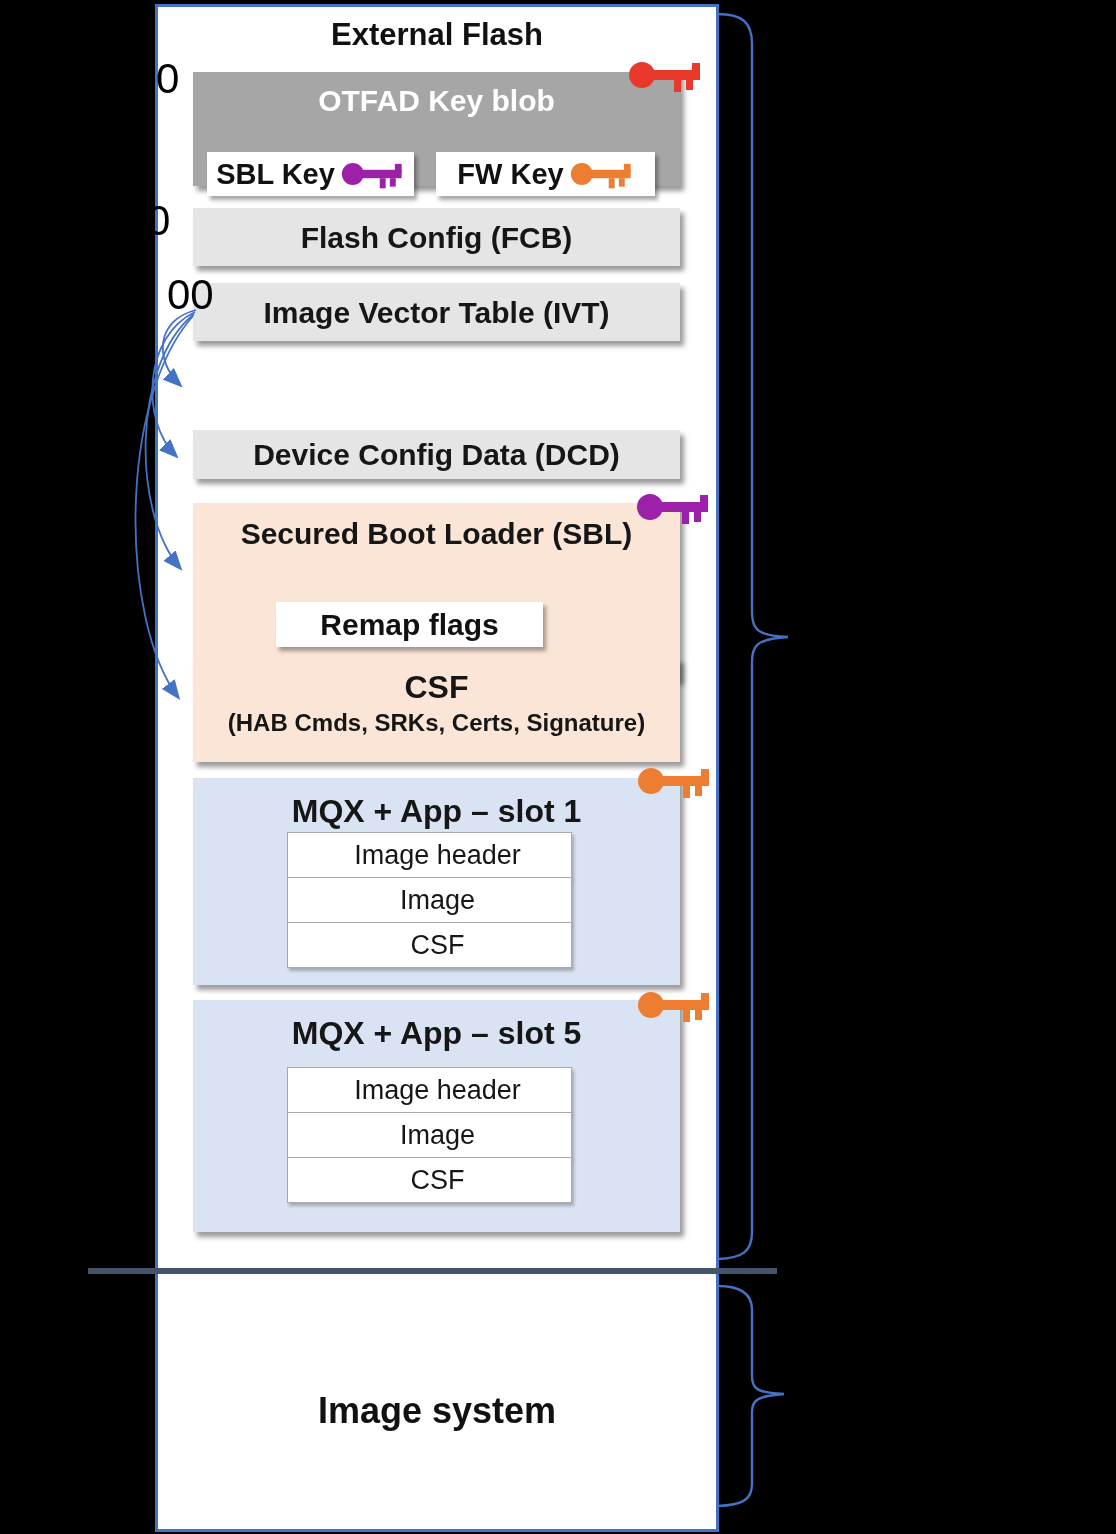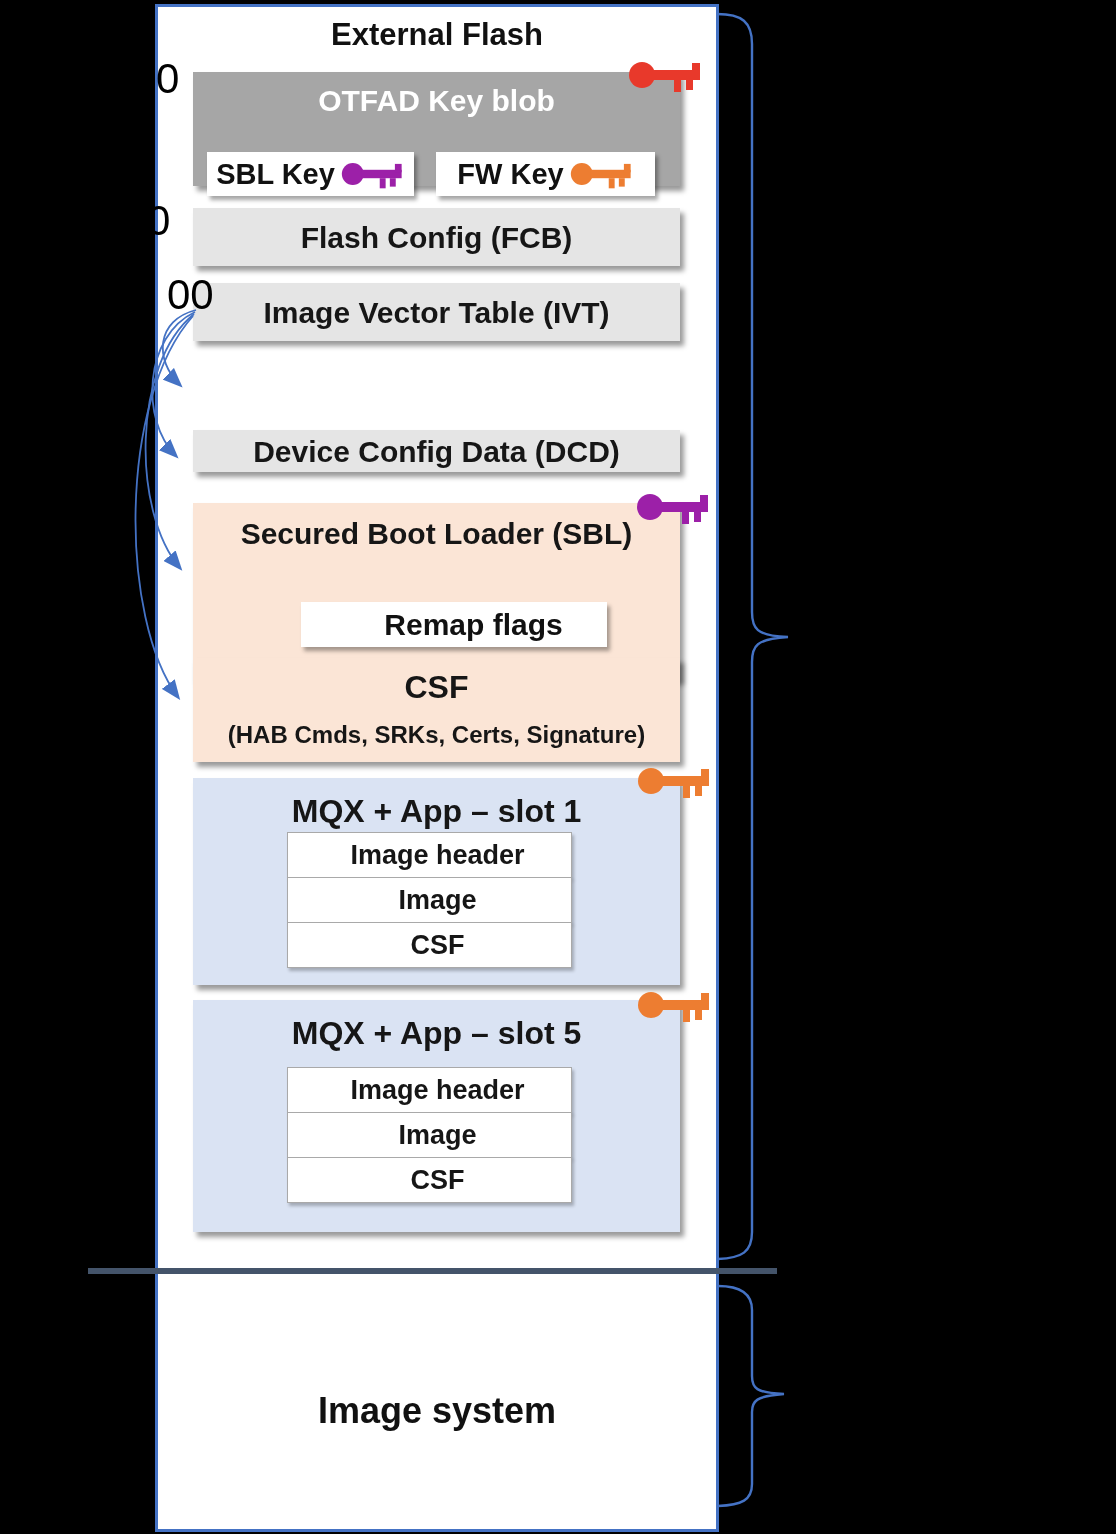--- a/index.html
+++ b/index.html
@@ -21,21 +21,21 @@
   .gray{background:#a6a6a6;}
   .green{background:#e5e5e5;display:flex;align-items:center;justify-content:center;}
   .peach{background:#fbe5d6;}
   .blue{background:#dae3f3;}
   .whitebox{position:absolute;background:#fff;box-shadow:3px 4px 4px rgba(0,0,0,0.35);
             display:flex;align-items:center;justify-content:center;z-index:4;color:#111;margin-top:24px;}
   .keybadge{font-weight:bold;font-size:29px;color:#111;display:flex;align-items:center;gap:6px;}
   .rows{position:absolute;left:287px;width:285px;z-index:4;}
   .row{background:#fff;border:1px solid #a9a9a9;margin-top:-1px;height:44px;
        display:flex;align-items:center;justify-content:center;
-       font-size:27px;font-weight:700;color:#161616;box-shadow:2px 3px 3px rgba(0,0,0,0.25);padding-left:16px;}
+       font-size:27px;font-weight:400;color:#161616;box-shadow:2px 3px 3px rgba(0,0,0,0.25);padding-left:16px;}
   
   .addr{position:absolute;color:#000;font-size:42px;font-weight:400;z-index:5;line-height:1;}
   .keyicon{position:absolute;z-index:7;}
   svg.overlay{position:absolute;left:0;top:0;z-index:8;pointer-events:none;}
 </style>
 </head>
 <body>
 
 <div id="canvas">
 
@@ -92,45 +92,45 @@
         </g>
     </svg>
   </div>
 
   <div class="blk green" style="top:208px;height:58px;">
     <span class="t">Flash Config (FCB)</span>
   </div>
   <div class="blk green" style="top:283px;height:58px;">
     <span class="t">Image Vector Table (IVT)</span>
   </div>
-  <div class="blk green" style="top:430px;height:42px;text-align:center;">
+  <div class="blk green" style="top:430px;height:49px;text-align:center;">
     <span class="t">Device Config Data (DCD)</span>
   </div>
 
   <div class="blk peach" style="top:503px;height:177px;">
     <div class="t" style="margin-top:14px;">Secured Boot Loader (SBL)</div>
   </div>
-  <div class="whitebox" style="left:301px;top:578px;width:267px;height:45px;padding-left:39px;">
+  <div class="whitebox" style="left:276px;top:578px;width:267px;height:45px;">
     <span style="font-weight:bold;font-size:30px;">Remap flags</span>
   </div>
   <div class="keyicon" style="left:636px;top:490px;">
     <svg width="76" height="38" viewBox="0 0 76 38">
       <g fill="#9c20a8">
           <circle cx="14" cy="17" r="13"></circle>
           <rect x="24" y="12" width="48" height="10"></rect>
       <rect x="64" y="5" width="8" height="10"></rect>
           <rect x="46" y="22" width="7" height="12"></rect>
       <rect x="58" y="22" width="7" height="10"></rect>
         </g>
     </svg>
   </div>
 
   <div class="blk peach" style="top:658px;height:104px;">
     <div class="t" style="margin-top:12px;font-size:32px;">CSF</div>
-    <div style="font-weight:bold;font-size:24px;margin-top:16px;">(HAB Cmds, SRKs, Certs, Signature)</div>
+    <div style="font-weight:bold;font-size:24px;margin-top:4px;">(HAB Cmds, SRKs, Certs, Signature)</div>
   </div>
 
   <div class="blk blue" style="top:778px;height:207px;">
     <div class="t" style="margin-top:16px;font-size:32px;">MQX + App – slot 1</div>
   </div>
   <div class="rows" style="top:833px;">
     <div class="row">Image header</div>
     <div class="row">Image</div>
     <div class="row">CSF</div>
   </div>

